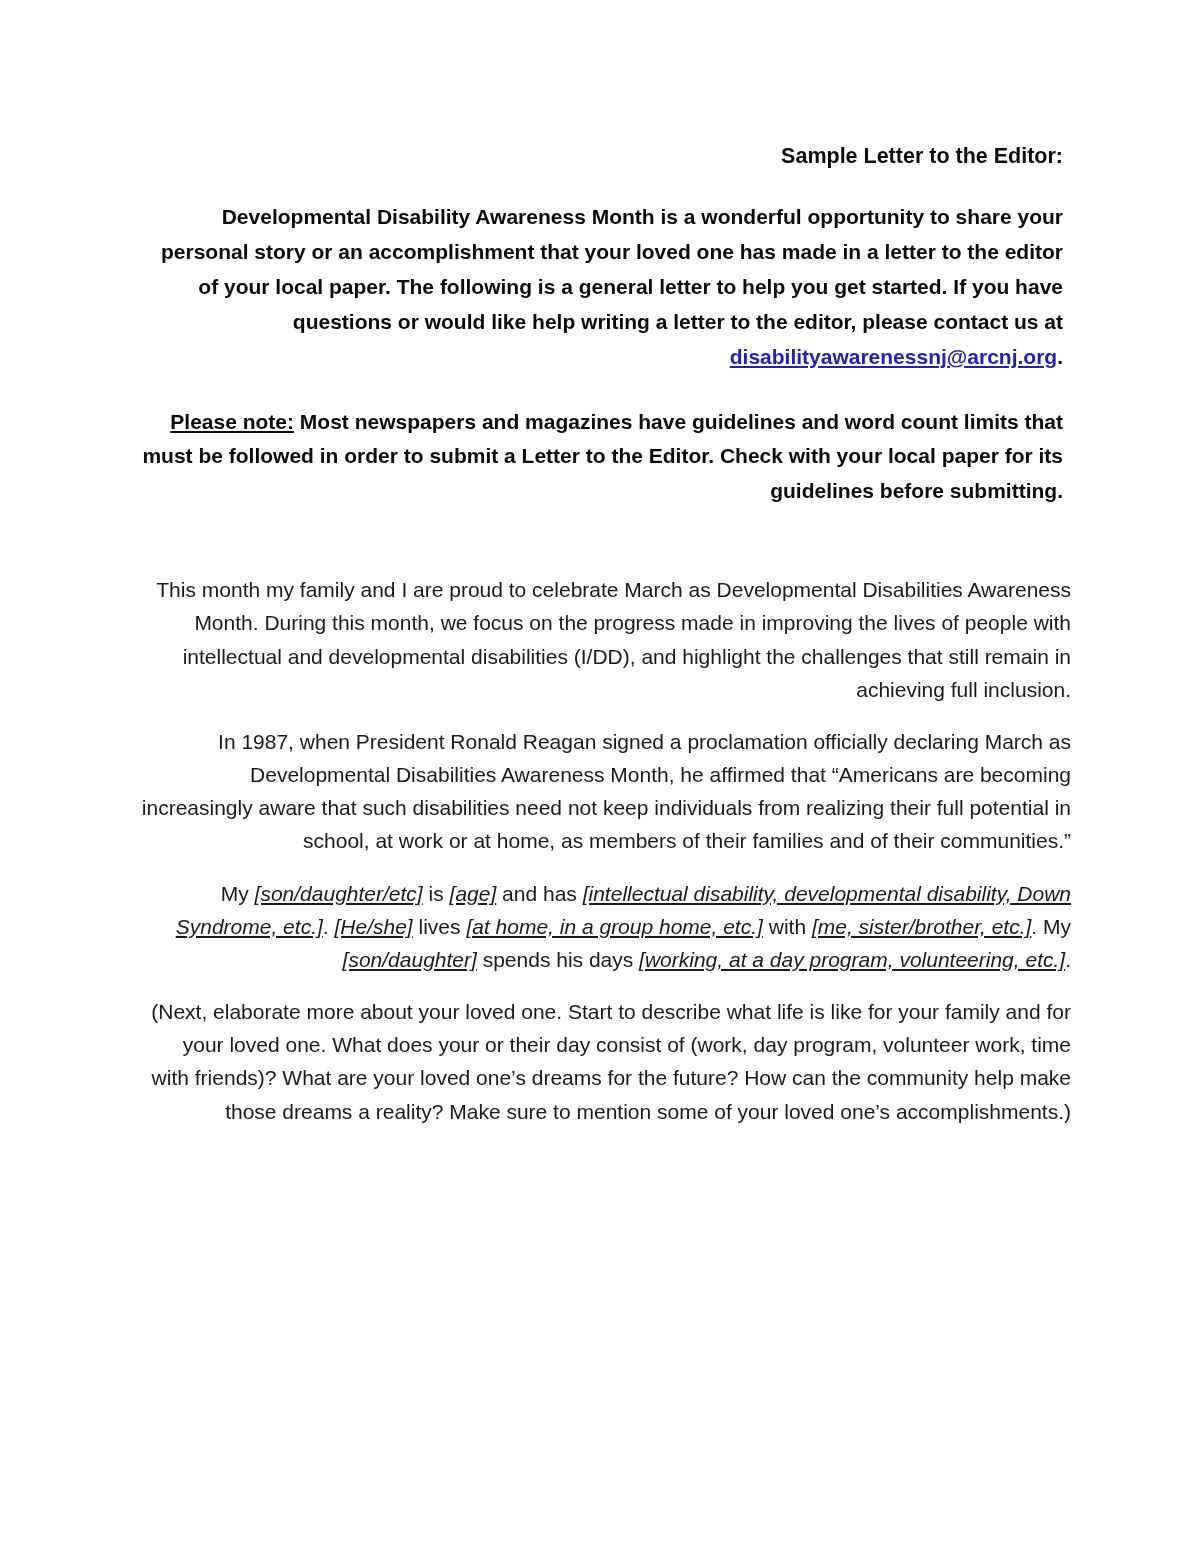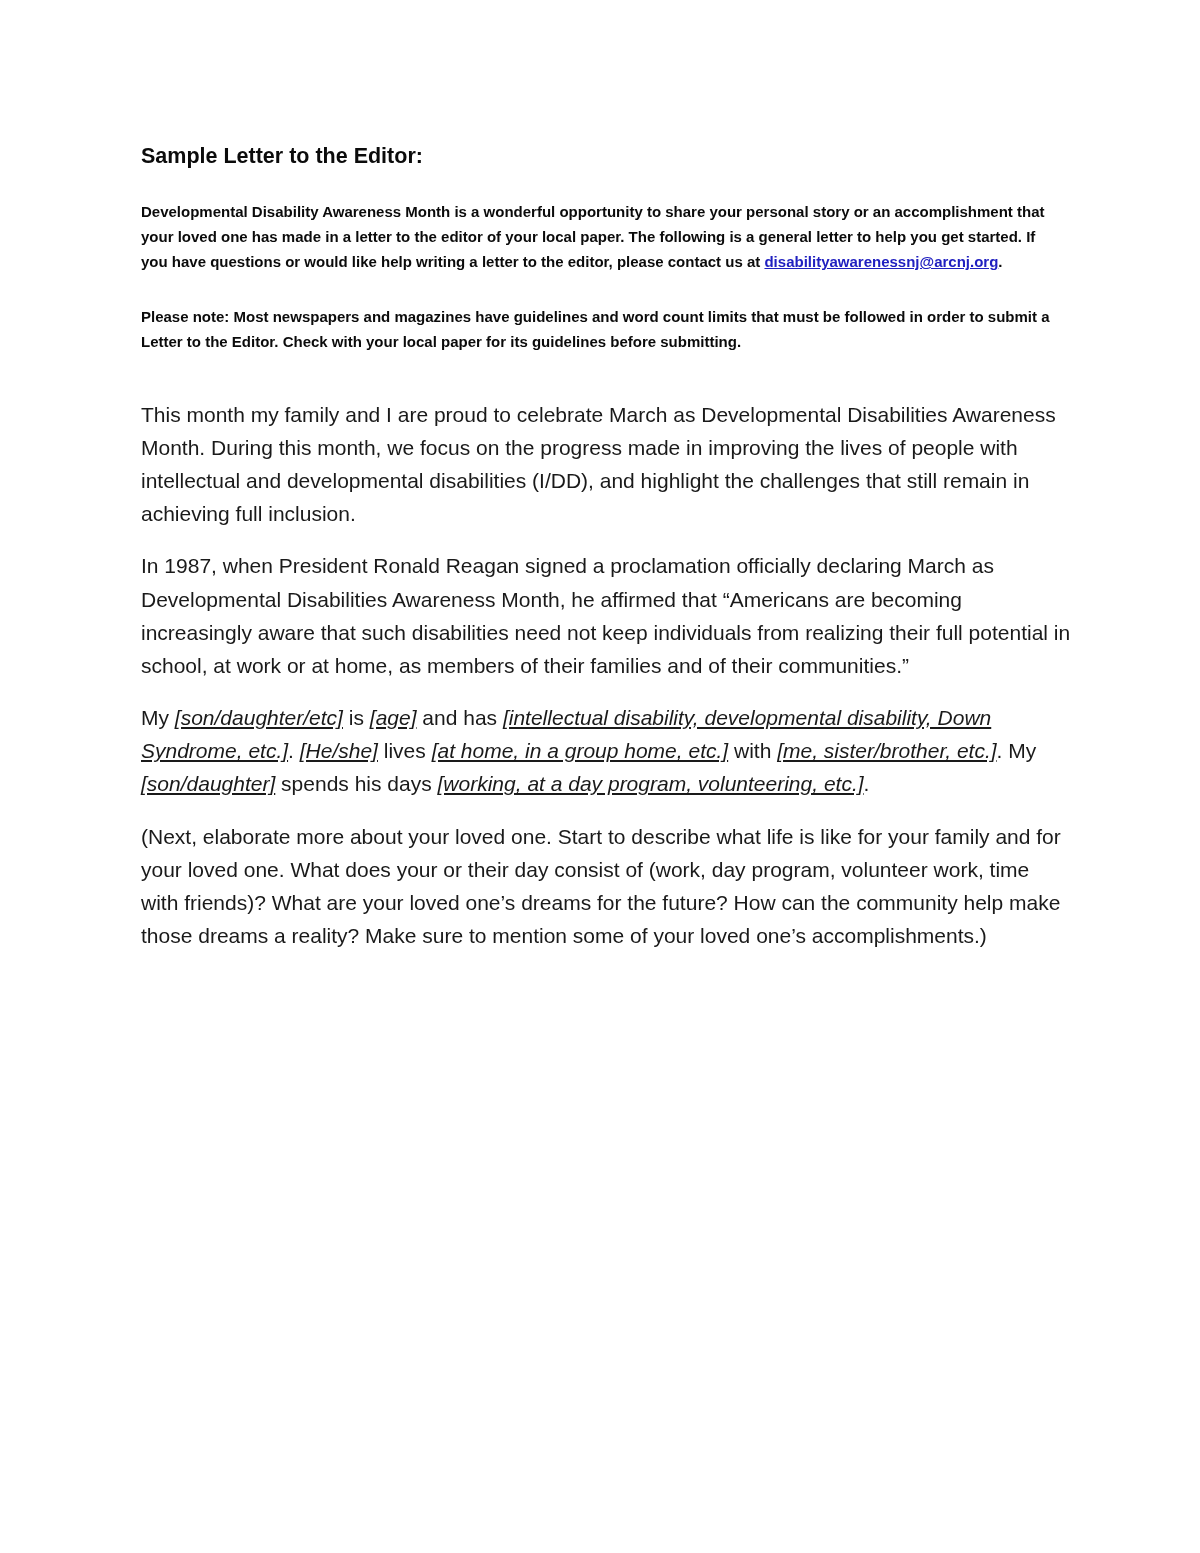--- a/index.html
+++ b/index.html
@@ -9,54 +9,56 @@
   }
   .page {
     position: relative;
     width: 1200px;
     height: 1553px;
     background: #ffffff;
     box-sizing: border-box;
     font-family: "Liberation Sans", sans-serif;
     color: #111111;
     overflow: hidden;
+    text-align: right;
   }
   .content {
     position: absolute;
     left: 141px;
     top: 140px;
     width: 922px;
   }
   .doc-title {
     font-size: 21.5px;
     font-weight: bold;
     line-height: 1.55;
     margin: 0 0 0 0;
     color: #0b0b0b;
   }
   .p-bold {
-    font-size: 15px;
+    font-size: 21px;
     font-weight: bold;
     line-height: 1.66;
     margin: 27px 0 0 0;
     color: #0b0b0b;
   }
   .p-note {
     margin-top: 30px;
   }
   .email-link {
     color: #2020c0;
     font-weight: bold;
     text-decoration: underline;
     cursor: pointer;
   }
   .note-label {
+    text-decoration: underline;
   }
   .body-block {
-    margin-top: 43px;
+    margin-top: 64px;
   }
   .p-body {
     font-size: 21px;
     font-weight: normal;
     line-height: 1.58;
     margin: 0 0 19px 0;
     color: #1a1a1a;
     width: 930px;
   }
   .p-italic {

